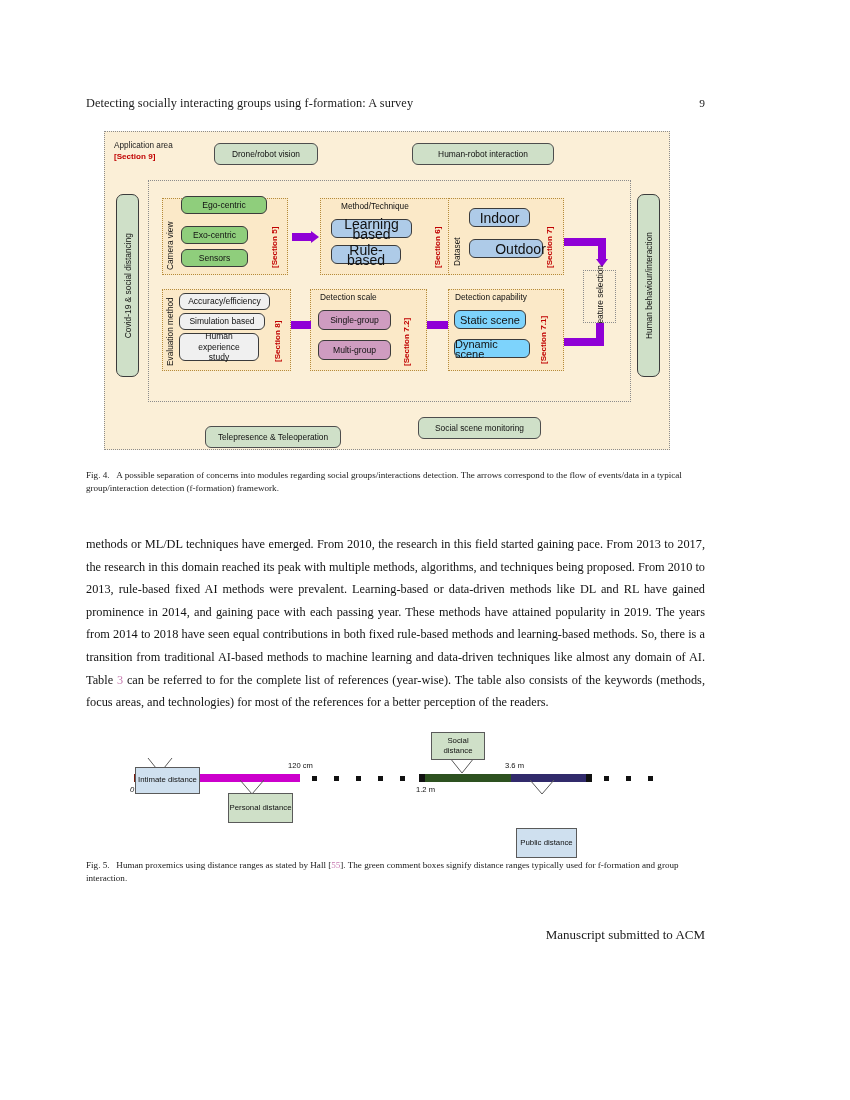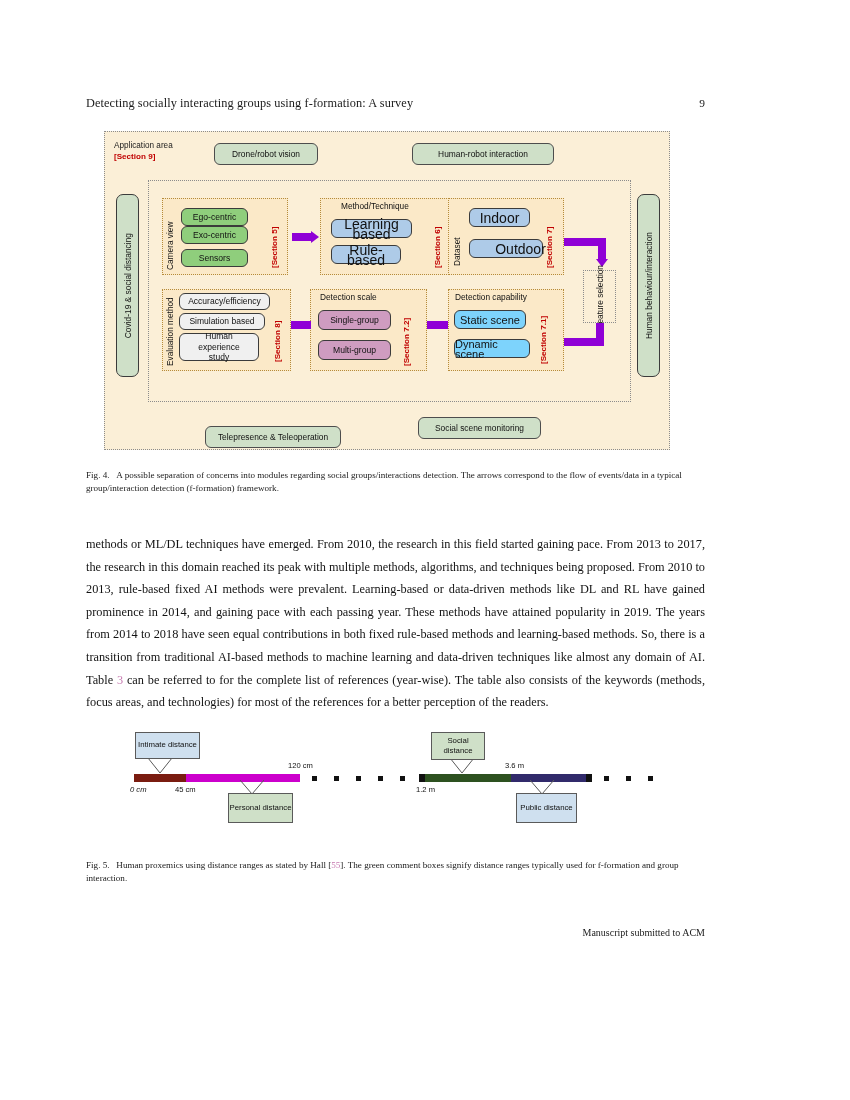--- a/index.html
+++ b/index.html
@@ -83,32 +83,32 @@
 
   
   .caption{position:absolute;font-family:"Liberation Serif",serif;font-size:9.1px;
     line-height:13.4px;color:#1a1a1a;text-align:left;}
   .caption .lbl{font-weight:normal;}
   .cite{color:#c77ab0;}
   .bodytext{position:absolute;left:86px;width:619px;font-size:12.3px;line-height:22.6px;
     text-align:justify;color:#121212;}
   .bodytext .cite{color:#c77ab0;}
   .footer{position:absolute;left:86px;top:927px;width:619px;text-align:right;
-    font-size:10px;color:#1a1a1a;}
+    font-size:13px;color:#1a1a1a;}
 
   
   .fig5{position:absolute;left:120px;top:722px;width:580px;height:118px;}
   .seg{position:absolute;height:8px;}
   .sq{position:absolute;width:5px;height:5px;background:#111;}
   .tick{position:absolute;font-family:"Liberation Sans",sans-serif;font-size:7.6px;color:#111;white-space:nowrap;}
   .cmt{position:absolute;box-sizing:border-box;border:1px solid #5a5a5a;
     font-family:"Liberation Sans",sans-serif;font-size:7.8px;color:#111;
     display:flex;align-items:center;justify-content:center;text-align:center;line-height:10.5px;}
   .cmt.green{background:#cfe0c8;}
-  .cmt.blue{background:#cfe0ef;}
+  .cmt.blue{background:#cfe0ef;margin-top:35px;}
   .leader{position:absolute;stroke:#5a5a5a;fill:none;stroke-width:1;}
 </style>
 </head>
 <body>
 
 <div class="page">
 
   <div class="runhead">
     <div class="rh-title">Detecting socially interacting groups using f-formation: A survey</div>
     <div class="rh-page">9</div>
@@ -129,21 +129,21 @@
     </div>
 
     <div class="sidebox" style="left:532px;top:62px;width:23px;height:183px;">
       <span>Human behaviour/interaction</span>
     </div>
 
     <div class="innerpane" style="left:43px;top:48px;width:483px;height:222px;"></div>
 
     <div class="dgroup" style="left:57px;top:66px;width:126px;height:77px;"></div>
     <div class="vlabel" style="left:60px;top:72px;height:66px;">Camera view</div>
-    <div class="grbox" style="left:76px;top:76px;width:67px;height:18px;">Ego-centric</div>
+    <div class="grbox" style="left:76px;top:64px;width:86px;height:18px;">Ego-centric</div>
     <div class="grbox" style="left:76px;top:94px;width:67px;height:18px;">Exo-centric</div>
     <div class="grbox" style="left:76px;top:117px;width:67px;height:18px;">Sensors</div>
     <div class="seclabel" style="left:165px;top:80px;height:56px;">[Section 5]</div>
 
     <div class="arrow">
       <div class="ar-body" style="left:187px;top:101px;width:20px;height:8px;"></div>
       <div class="ar-head ah-right" style="left:206px;top:99px;"></div>
     </div>
 
     <div class="dgroup" style="left:215px;top:66px;width:133px;height:77px;"></div>

